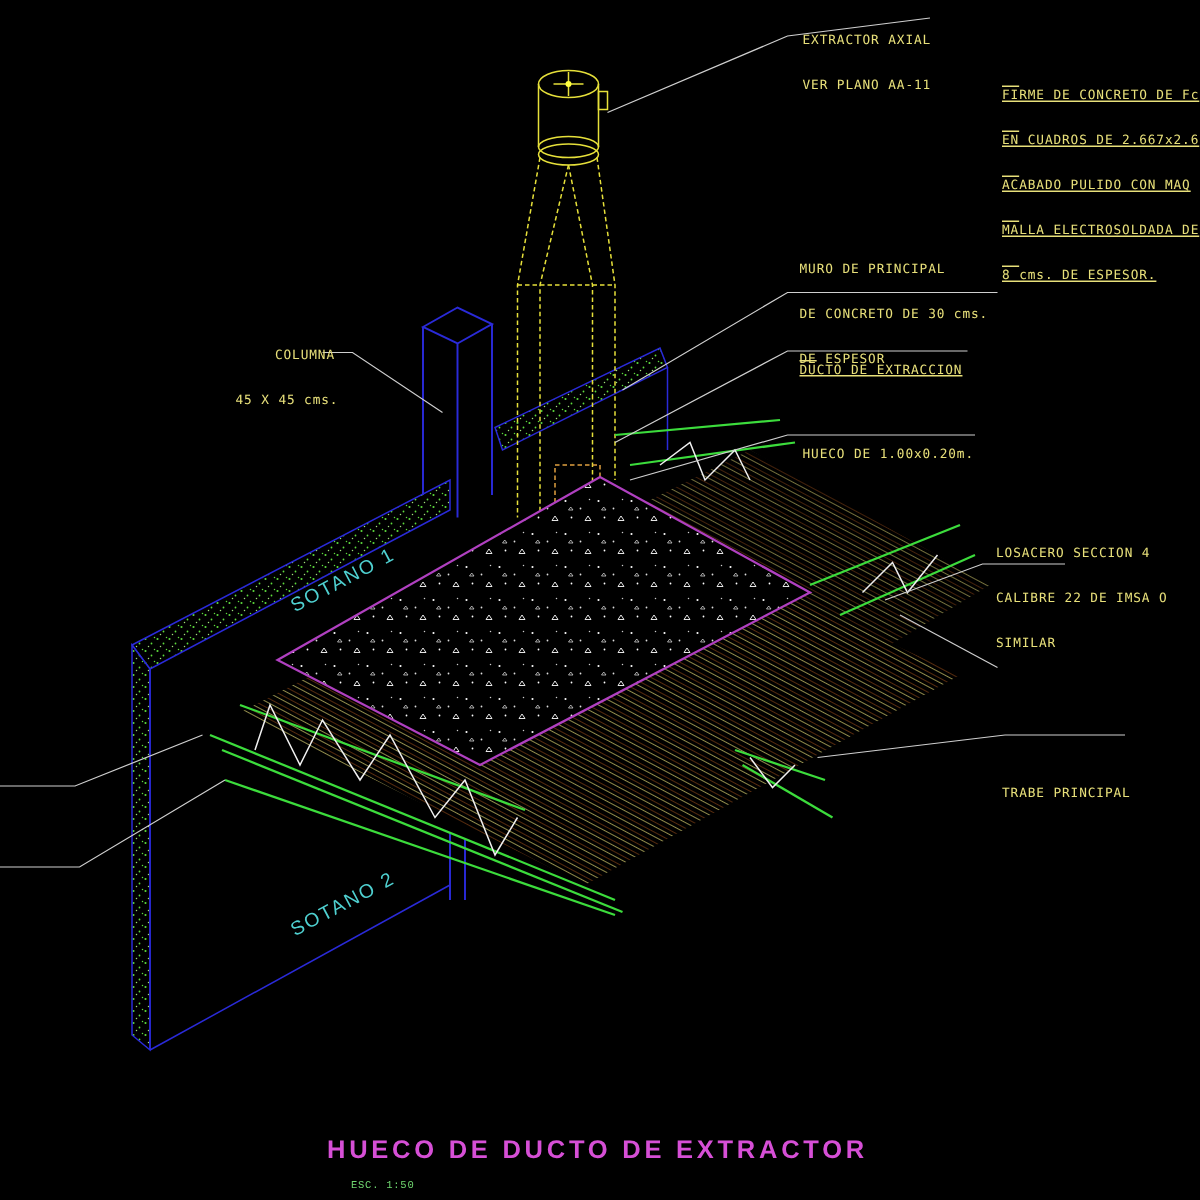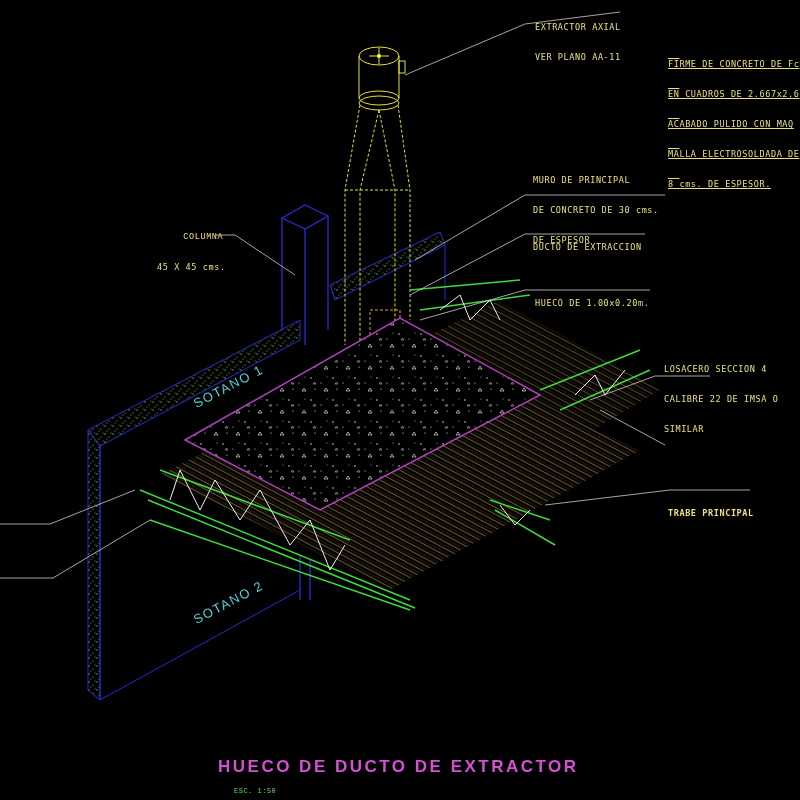--- a/index.html
+++ b/index.html
@@ -124,36 +124,36 @@
   <div>EN CUADROS DE 2.667x2.6</div>
   <div>ACABADO PULIDO CON MAQ</div>
   <div>MALLA ELECTROSOLDADA DE</div>
   <div>8 cms. DE ESPESOR.</div>
 </div>
 <div class="lbl" style="left:533px;top:155px;">
   <div>MURO DE PRINCIPAL</div>
   <div>DE CONCRETO DE 30 cms.</div>
   <div>DE ESPESOR</div>
 </div>
-<div class="lbl" style="left:533px;top:222px;">
+<div class="lbl" style="left:533px;top:222px;text-decoration:underline;">
   <div>DUCTO DE EXTRACCION</div>
 </div>
 <div class="lbl" style="left:535px;top:278px;">
   <div>HUECO DE 1.00x0.20m.</div>
 </div>
 <div class="lbl" style="left:664px;top:344px;">
   <div>LOSACERO SECCION 4</div>
   <div>CALIBRE 22 DE IMSA O</div>
   <div>SIMILAR</div>
 </div>
-<div class="lbl" style="left:668px;top:488px;font-weight:bold;">
+<div class="lbl" style="left:668px;top:504px;">
   <div>TRABE PRINCIPAL</div>
 </div>
 <div class="lbl" style="left:157px;top:212px;text-align:center;">
-  <div style="padding-left:24px;font-family:Liberation Mono, monospace;">COLUMNA</div>
+  <div style="padding-left:24px;">COLUMNA</div>
   <div>45 X 45 cms.</div>
 </div>
 
 <div class="room" style="left:198px;top:396px;transform:rotate(-28deg);">SOTANO 1</div>
 <div class="room" style="left:198px;top:612px;transform:rotate(-28deg);">SOTANO 2</div>
 
 <div class="title">HUECO DE DUCTO DE EXTRACTOR</div>
 <div class="scale">ESC. 1:50</div>
 
 </body></html>

